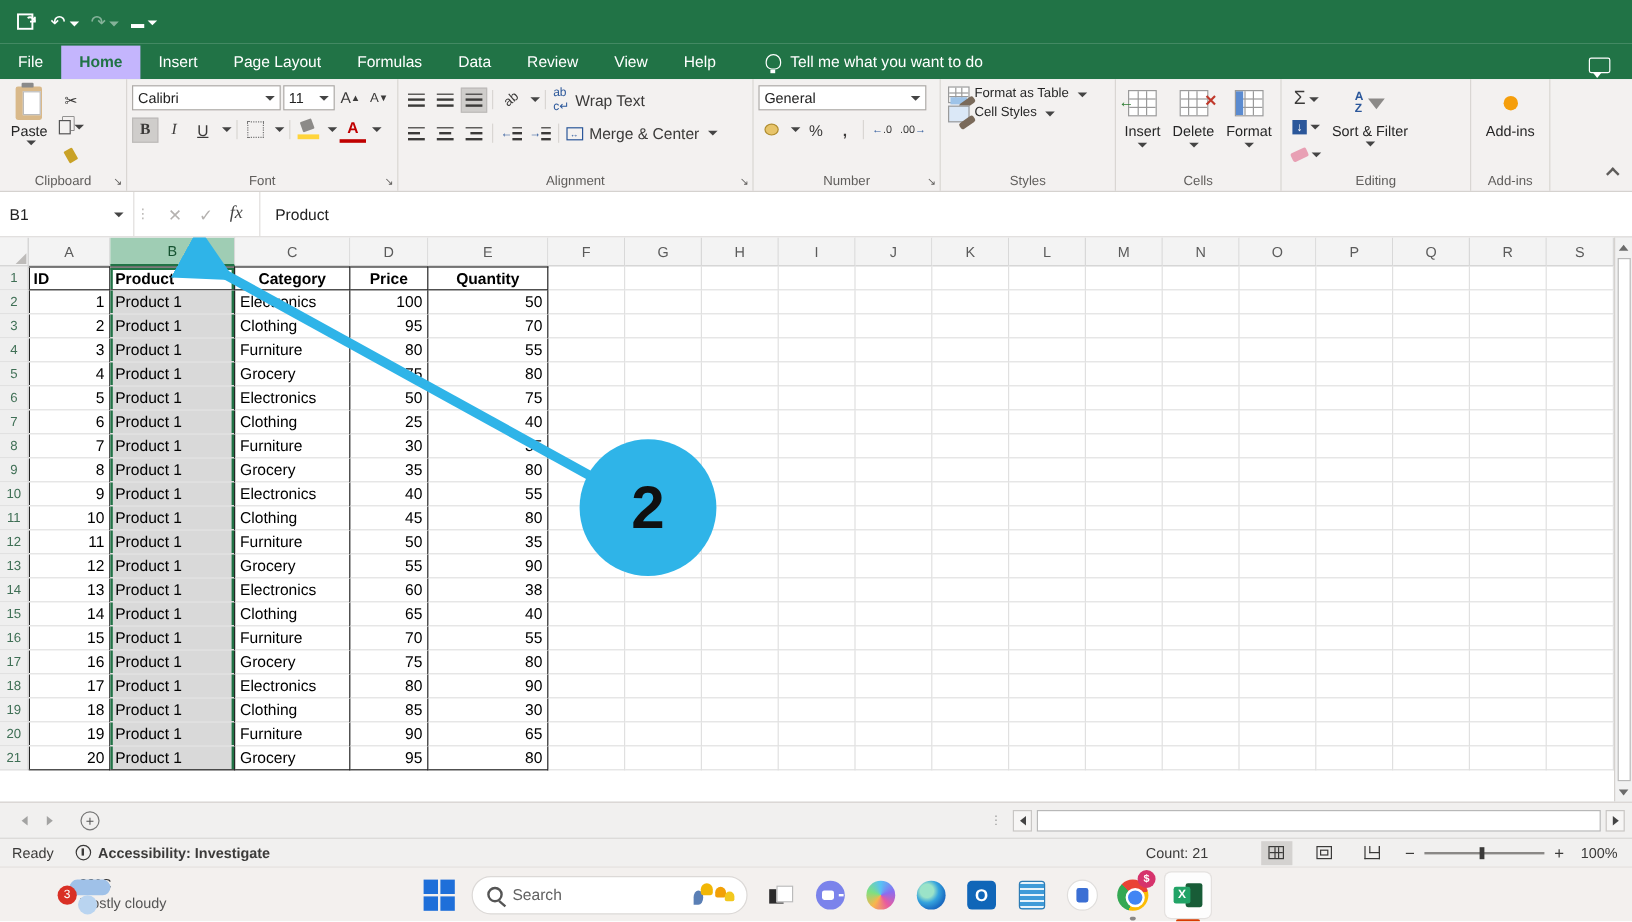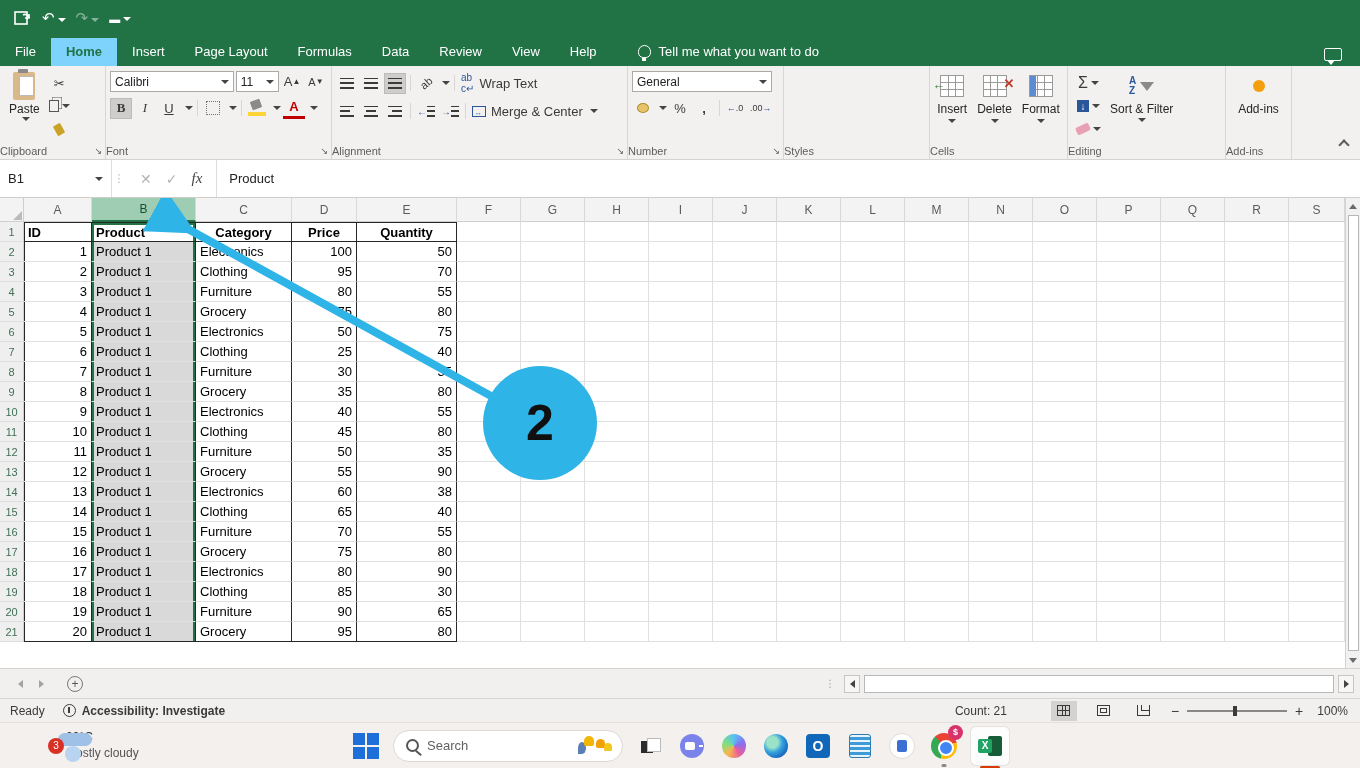--- a/index.html
+++ b/index.html
@@ -21,31 +21,31 @@
   .min-glyph { width:12px; height:2px; background:#fff; }
   .restore-glyph { width:10px; height:10px; border:1.5px solid #fff; position:relative; }
   .restore-glyph:before { content:""; position:absolute; left:2px; top:-4px; width:10px; height:10px; border:1.5px solid #fff; border-left:none; border-bottom:none; }
   .x1 { position:relative; width:14px; height:14px; }
   .x1:before,.x1:after { content:""; position:absolute; left:6px; top:0; width:2px; height:14px; background:#fff; }
   .x1:before { transform:rotate(45deg);} .x1:after{ transform:rotate(-45deg);}
 
   
   .menurow { position:absolute; top:36px; left:0; width:1360px; height:30px; background:#217346; display:flex; align-items:flex-end; }
   .mtab { padding:6px 15px 7px 15px; color:#fff; font-size:13px; }
-  .mtab.active { background:#7dd3fc; color:#217346; font-weight:700; }
+  .mtab.active { background:#c4b5fd; color:#217346; font-weight:700; }
   .tellme { display:flex; align-items:center; gap:8px; color:#fff; margin-left:26px; padding-bottom:7px; font-size:13px; }
   .bulb { width:13px; height:13px; border:1.5px solid #fff; border-radius:50% 50% 40% 40%; position:relative; }
   .bulb:after { content:""; position:absolute; left:3px; bottom:-4px; width:4px; height:3px; background:#fff; }
   .comments-ic { margin-left:auto; margin-right:18px; margin-bottom:5px; width:18px; height:13px; border:1.5px solid #fff; border-radius:2px; position:relative; }
   .comments-ic:after { content:""; position:absolute; left:2px; bottom:-5px; border-left:4px solid transparent; border-right:4px solid transparent; border-top:5px solid #fff; }
 
   
   .ribbon { position:absolute; top:66px; left:0; width:1360px; height:94px; background:#f3f1f0; border-bottom:1px solid #d5d2cf; display:flex; }
   .rgroup { position:relative; border-right:1px solid #d9d6d3; padding:5px 4px 18px 4px; display:flex; }
-  .glabel { position:absolute; bottom:2px; left:0; right:0; text-align:left; font-size:11px; color:#5f5d5b; }
+  .glabel { position:absolute; bottom:2px; left:0; right:0; text-align:center; font-size:11px; color:#5f5d5b; }
   .launcher { position:absolute; bottom:3px; right:3px; font-size:9px; color:#5f5d5b; }
   .bigbtn { display:flex; flex-direction:column; align-items:center; justify-content:flex-start; padding:2px 5px; font-size:12px; color:#262626; text-align:center; line-height:1.25; }
   .bigbtn .ic { width:26px; height:26px; margin-bottom:3px; display:flex; align-items:center; justify-content:center; }
   .minicol { display:flex; flex-direction:column; justify-content:flex-start; gap:3px; padding:2px; }
   .srow { display:flex; align-items:center; gap:2px; }
   .sbtn { min-width:22px; height:21px; display:flex; align-items:center; justify-content:center; font-size:13px; color:#3b3a39; padding:0 2px; }
   .sbtn.on { background:#cfcdcb; border:1px solid #bdbbb9; }
   .combo { background:#fff; border:1px solid #aca9a6; height:21px; display:flex; align-items:center; font-size:12px; color:#222; padding:0 4px; justify-content:space-between; }
   .bars { width:14px; height:11px; display:flex; flex-direction:column; justify-content:space-between; }
   .bars i { height:1.5px; background:#3b3a39; }
@@ -413,20 +413,36 @@
         <span class="sbtn" style="font-weight:700;">,</span>
         <span class="vr" style="height:16px;"></span>
         <span class="sbtn" style="font-size:9px;color:#2b579a;">←<span style="color:#3b3a39;">.0</span></span>
         <span class="sbtn" style="font-size:9px;color:#2b579a;"><span style="color:#3b3a39;">.00</span>→</span>
       </div>
       <span class="glabel">Number</span>
       <span class="launcher">↘</span>
     </div>
 
     <div class="rgroup" style="width:146px;">
+      <div style="display:flex;flex-direction:column;">
+        <div class="bigbtn" style="flex-direction:row;gap:4px;padding:1px 2px;font-size:11px;">
+          <span class="grid-ic blue" style="width:18px;height:14px;">
+              <span class="brush"></span>
+            </span>
+          <span style="text-align:left;">Format as Table</span>
+            <span class="dd dark"></span>
+        </div>
+        <div class="bigbtn" style="flex-direction:row;gap:4px;padding:1px 2px;font-size:11px;">
+          <span class="grid-ic" style="width:18px;height:14px;background:#dbe8f7;">
+              <span class="brush"></span>
+            </span>
+          <span style="text-align:left;">Cell Styles</span>
+            <span class="dd dark"></span>
+        </div>
+      </div>
       <span class="glabel">Styles</span>
     </div>
 
     <div class="rgroup" style="width:138px;justify-content:center;">
       <div class="bigbtn">
         <span class="ic" style="position:relative;">
             <span class="grid-ic"></span>
             <span class="plus-g">←</span>
           </span>
         <span>Insert</span>

